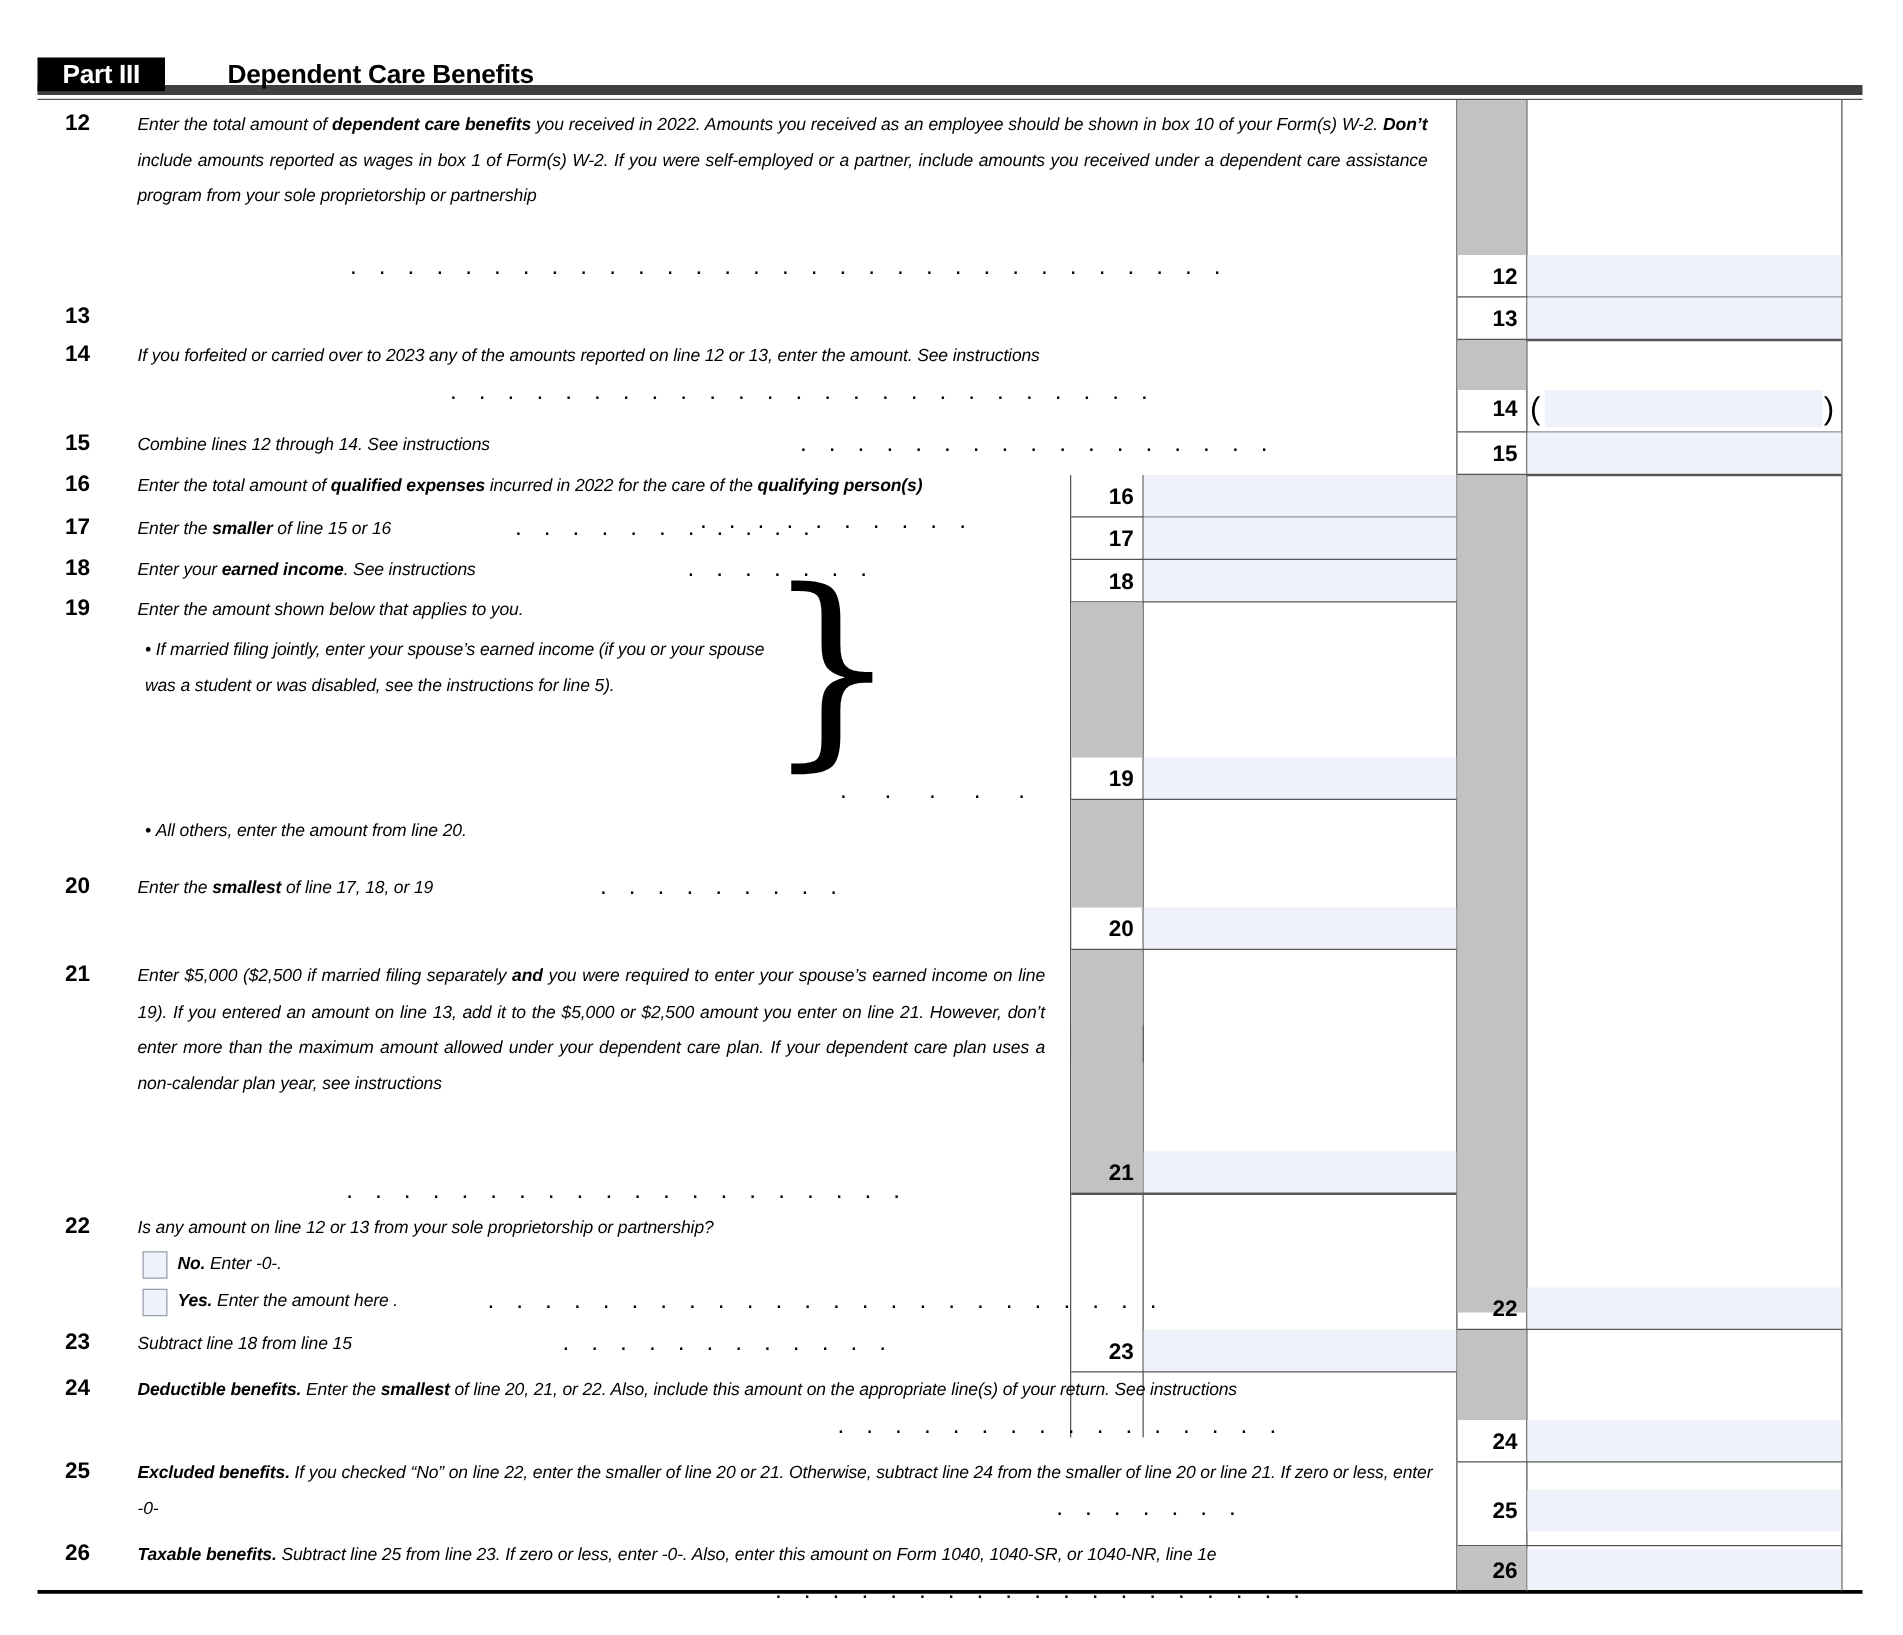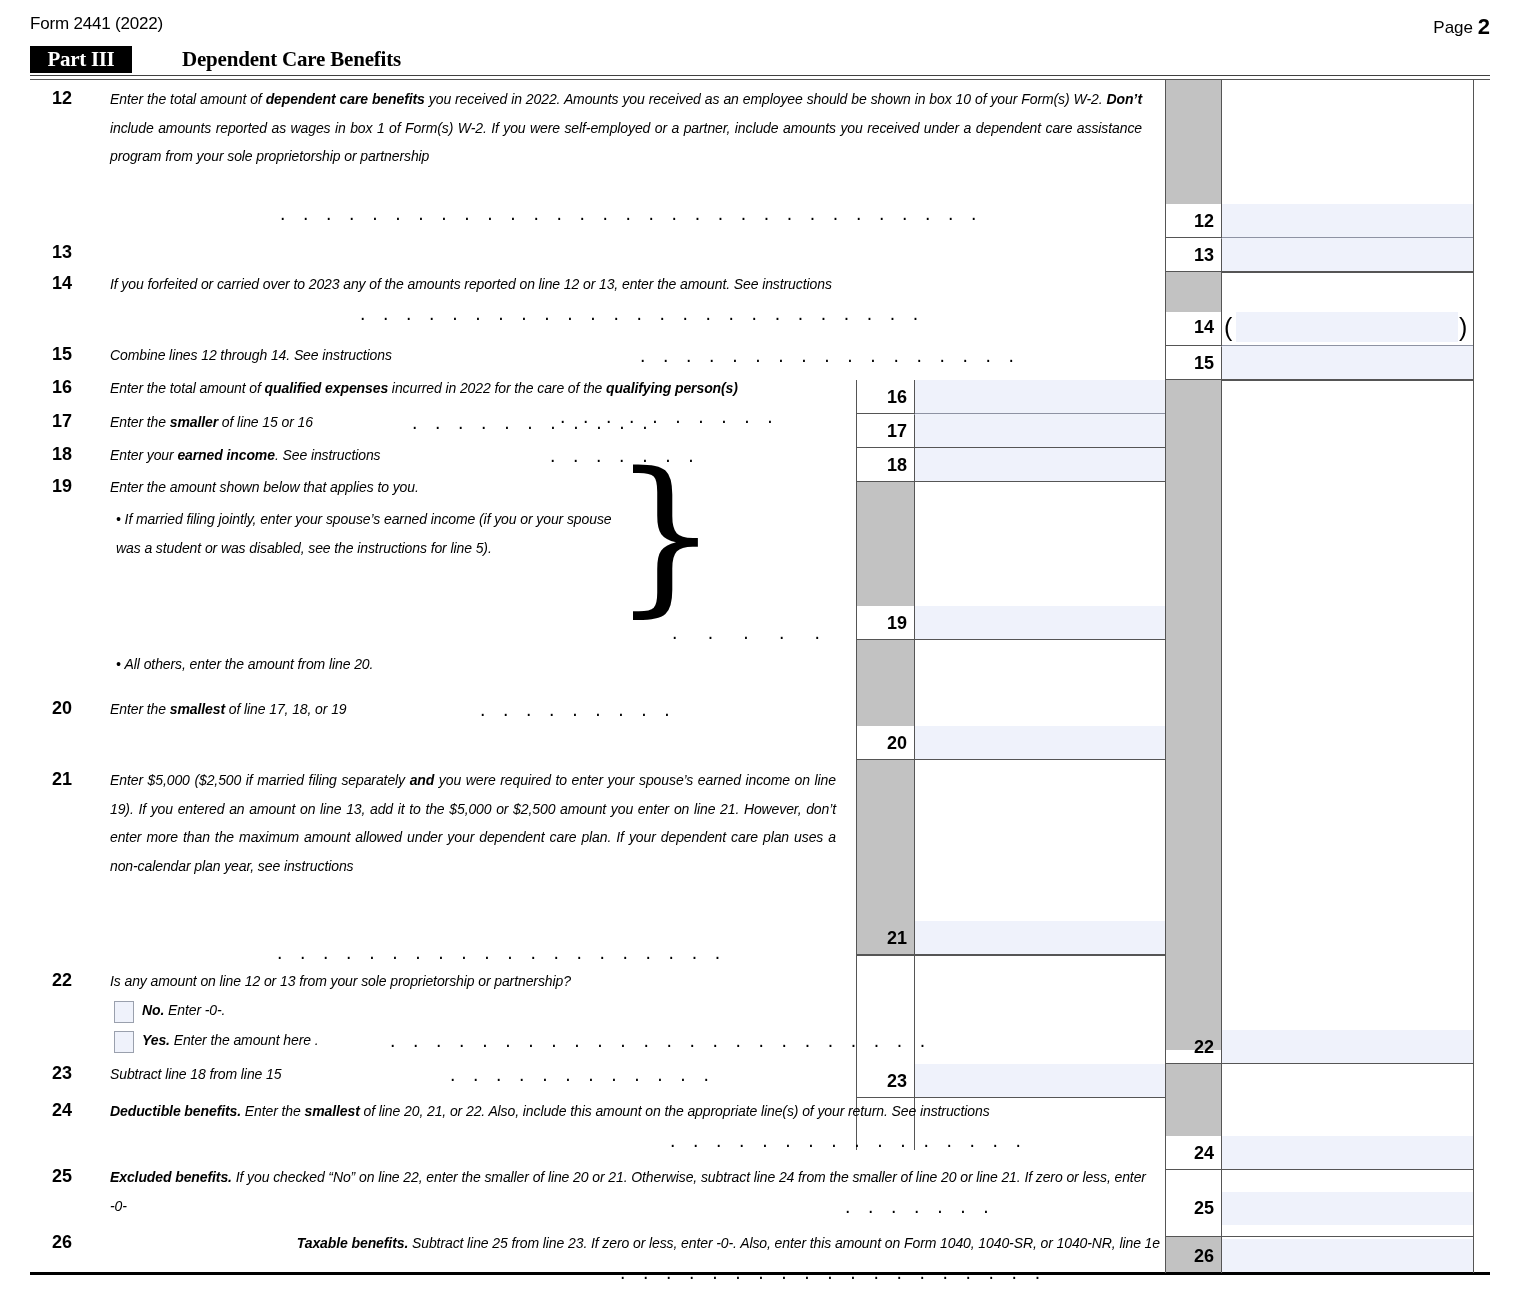--- a/index.html
+++ b/index.html
@@ -12,21 +12,21 @@
   .page{position:relative;width:1522px;height:1308px;overflow:hidden;}
 
   
   .hdr{position:absolute;left:30px;top:14px;width:1460px;height:30px;}
   .hdr .formid{position:absolute;left:0;top:0;font-size:17px;letter-spacing:-.2px;}
   .hdr .pageno{position:absolute;right:0;top:0;font-size:17px;white-space:nowrap;}
   .hdr .pageno b{font-size:22px;font-weight:bold;vertical-align:-1px;}
 
   
   .partbar{position:absolute;left:30px;top:46px;width:1460px;height:30px;
-           border-bottom:1px solid #404040;box-sizing:border-box;font-family:Liberation Serif, serif;}
+           border-bottom:8px solid #404040;box-sizing:border-box;}
   .partbar .tag{position:absolute;left:0;top:0;width:102px;height:27px;background:#000;
                 color:#fff;font-weight:bold;font-size:21px;line-height:27px;text-align:center;
                 letter-spacing:-.3px;}
   .partbar .ttl{position:absolute;left:152px;top:0;height:27px;line-height:27px;
                 font-weight:bold;font-size:21px;letter-spacing:-.2px;}
 
   
   .frame{position:absolute;left:30px;top:79px;width:1460px;height:1196px;
          border-top:1px solid #555;border-bottom:3px solid #000;box-sizing:border-box;}
 
@@ -65,24 +65,20 @@
          font-family:"DejaVu Serif",serif;}
 
   
   .paren{position:absolute;font-size:25px;line-height:25px;}
 </style>
 </head>
 <body>
 
 <div class="page">
 
-  <div class="hdr">
-    <div class="formid">Form 2441 (2022)</div>
-    <div class="pageno"><span>Page</span>&nbsp;<b>2</b></div>
-  </div>
 
   <div class="partbar">
     <div class="tag">Part III</div>
     <div class="ttl">Dependent Care Benefits</div>
   </div>
 
   <div class="frame">
 
     <div class="vr" style="left:1135px;top:0;height:1193px;"></div>
     <div class="vr" style="left:1191px;top:0;height:1193px;"></div>
@@ -249,21 +245,21 @@
     <div class="dots" style="left:815px;top:1112px;">. . . . . . .</div>
 
     <div class="abs" style="left:1136px;top:1090px;width:307px;height:38px;">
       <div class="blue" style="left:56px;top:22px;width:251px;height:33px;"></div>
       <div class="bnum" style="left:4px;top:28px;">25</div>
     </div>
     <div class="hr" style="left:1136px;top:1156px;width:307px;"></div>
 
     <div class="gray" style="left:1136px;top:1157px;width:55px;height:35px;"></div>
     <div class="lnum" style="left:2px;top:1152px;">26</div>
-    <div class="txt" style="left:80px;top:1149px;width:1050px;text-align:right;"><span class="b">Taxable benefits.</span> Subtract line 25 from line 23. If zero or less, enter -0-. Also, enter this amount on Form 1040, 1040-SR, or 1040-NR, line 1e</div>
+    <div class="txt" style="left:80px;top:1149px;width:1050px;"><span class="b">Taxable benefits.</span> Subtract line 25 from line 23. If zero or less, enter -0-. Also, enter this amount on Form 1040, 1040-SR, or 1040-NR, line 1e</div>
     <div class="dots" style="left:590px;top:1178px;">. . . . . . . . . . . . . . . . . . .</div>
 
     <div class="abs" style="left:1136px;top:1159px;width:307px;height:34px;">
       <div class="blue" style="left:56px;top:0;width:251px;height:33px;"></div>
       <div class="bnum" style="left:4px;top:7px;">26</div>
     </div>
 
   </div>
 </div>
 

